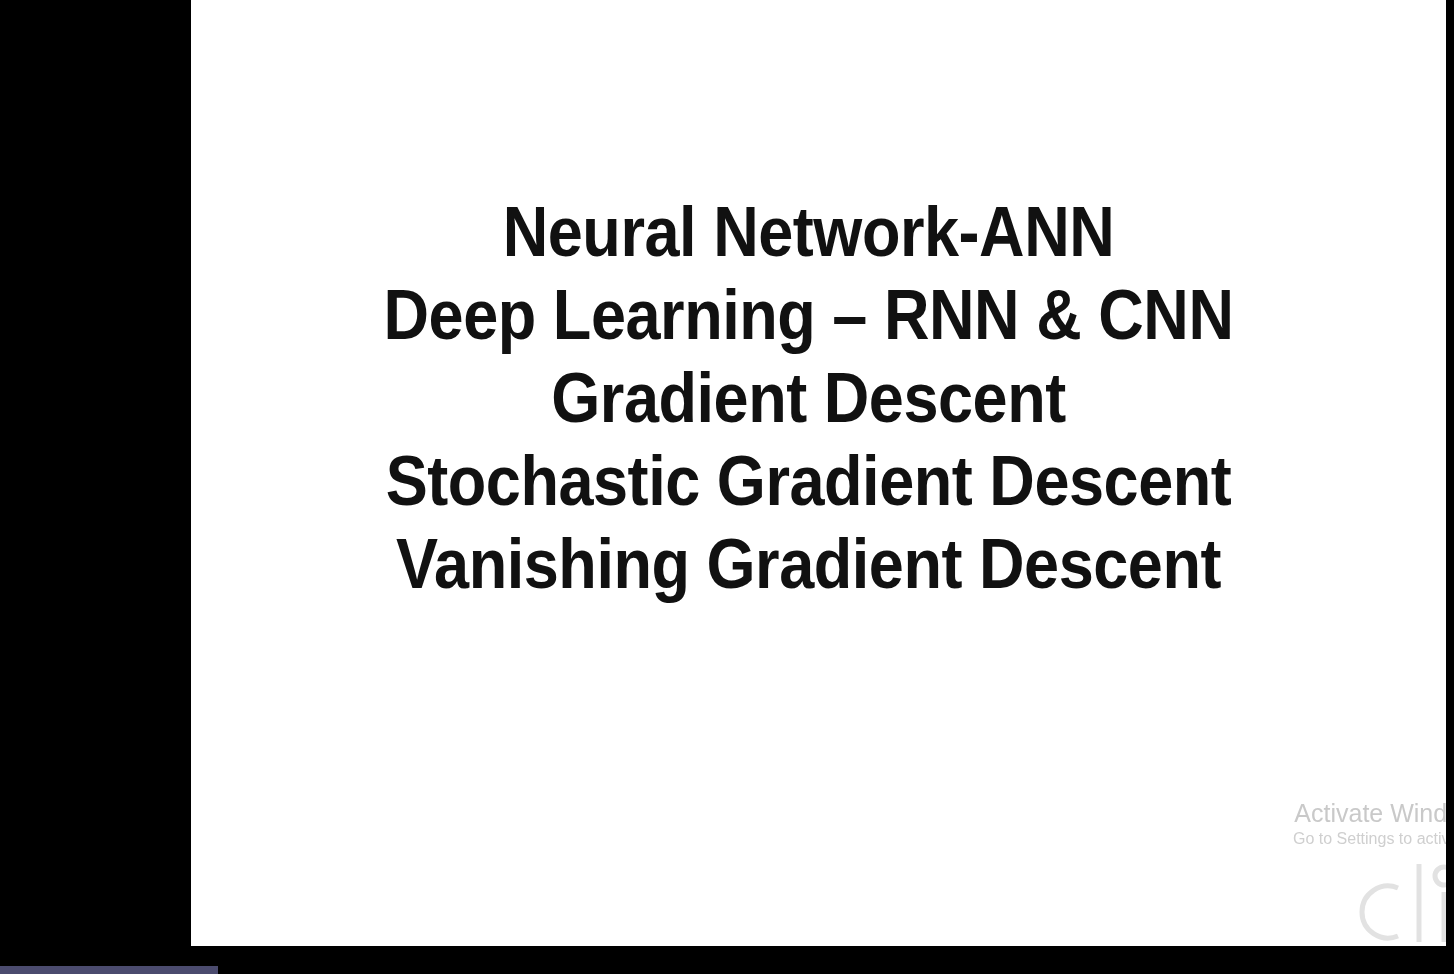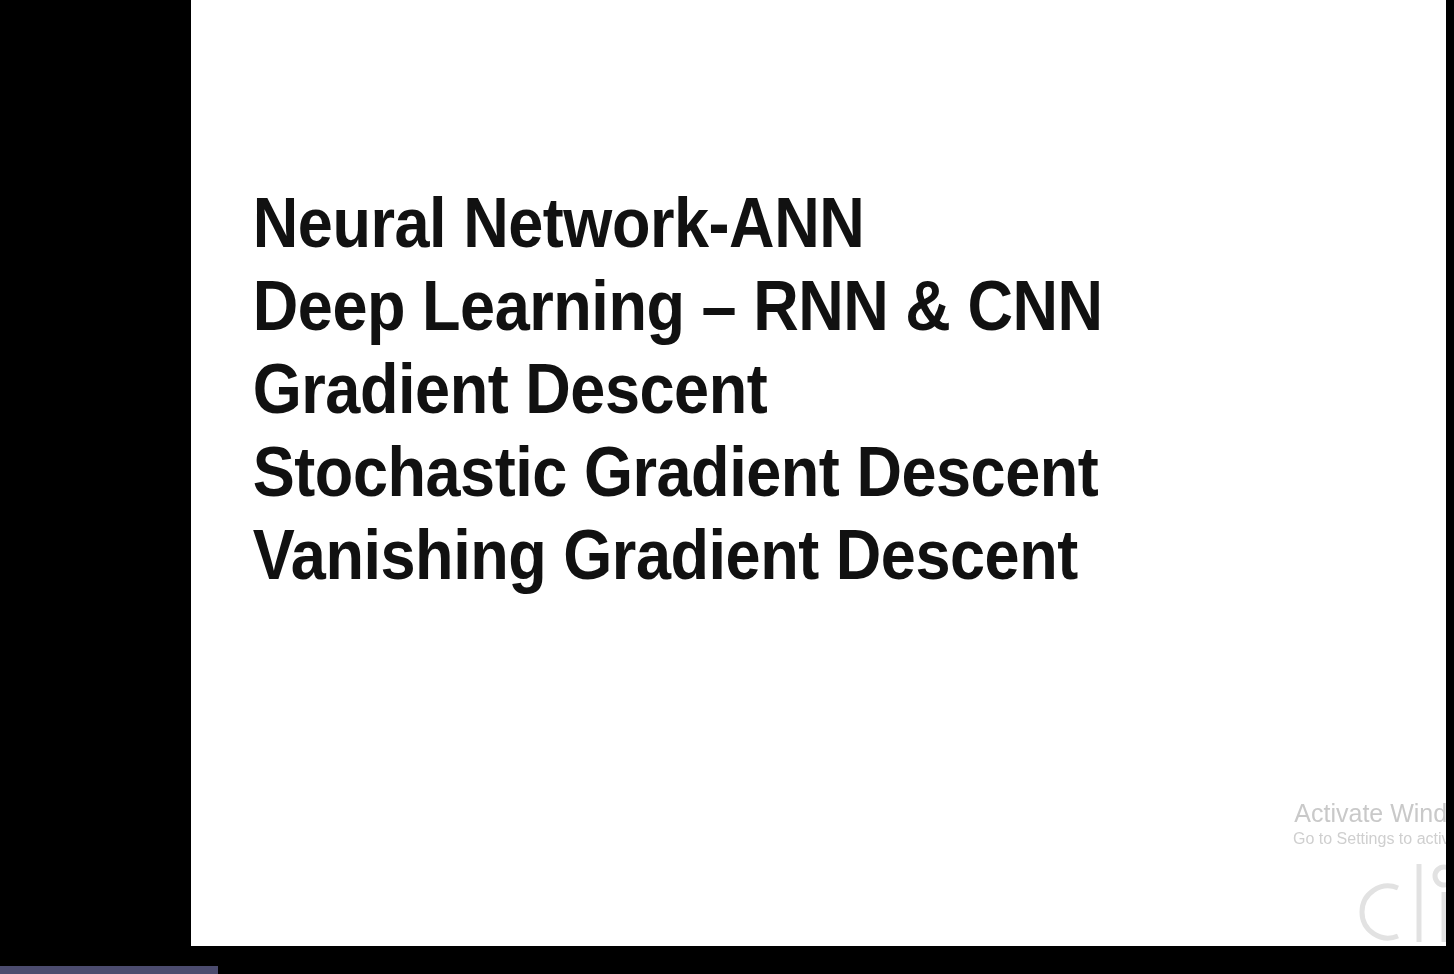--- a/index.html
+++ b/index.html
@@ -32,22 +32,23 @@
     background: #ffffff;
     overflow: hidden;
     box-sizing: border-box;
     border-right: 4px solid #000000;
   }
 
   
   #slide-text {
     position: absolute;
     left: 0;
-    top: 182px;
+    top: 191px;
     width: 1235px;
+    text-align: center;
   }
   .slide-line {
     display: block;
     color: #111111;
     font-family: "Liberation Sans Narrow", "Liberation Sans", sans-serif;
     font-weight: bold;
     font-size: 70px;
     line-height: 83px;
     letter-spacing: -0.5px;
     transform: scaleX(0.90);

